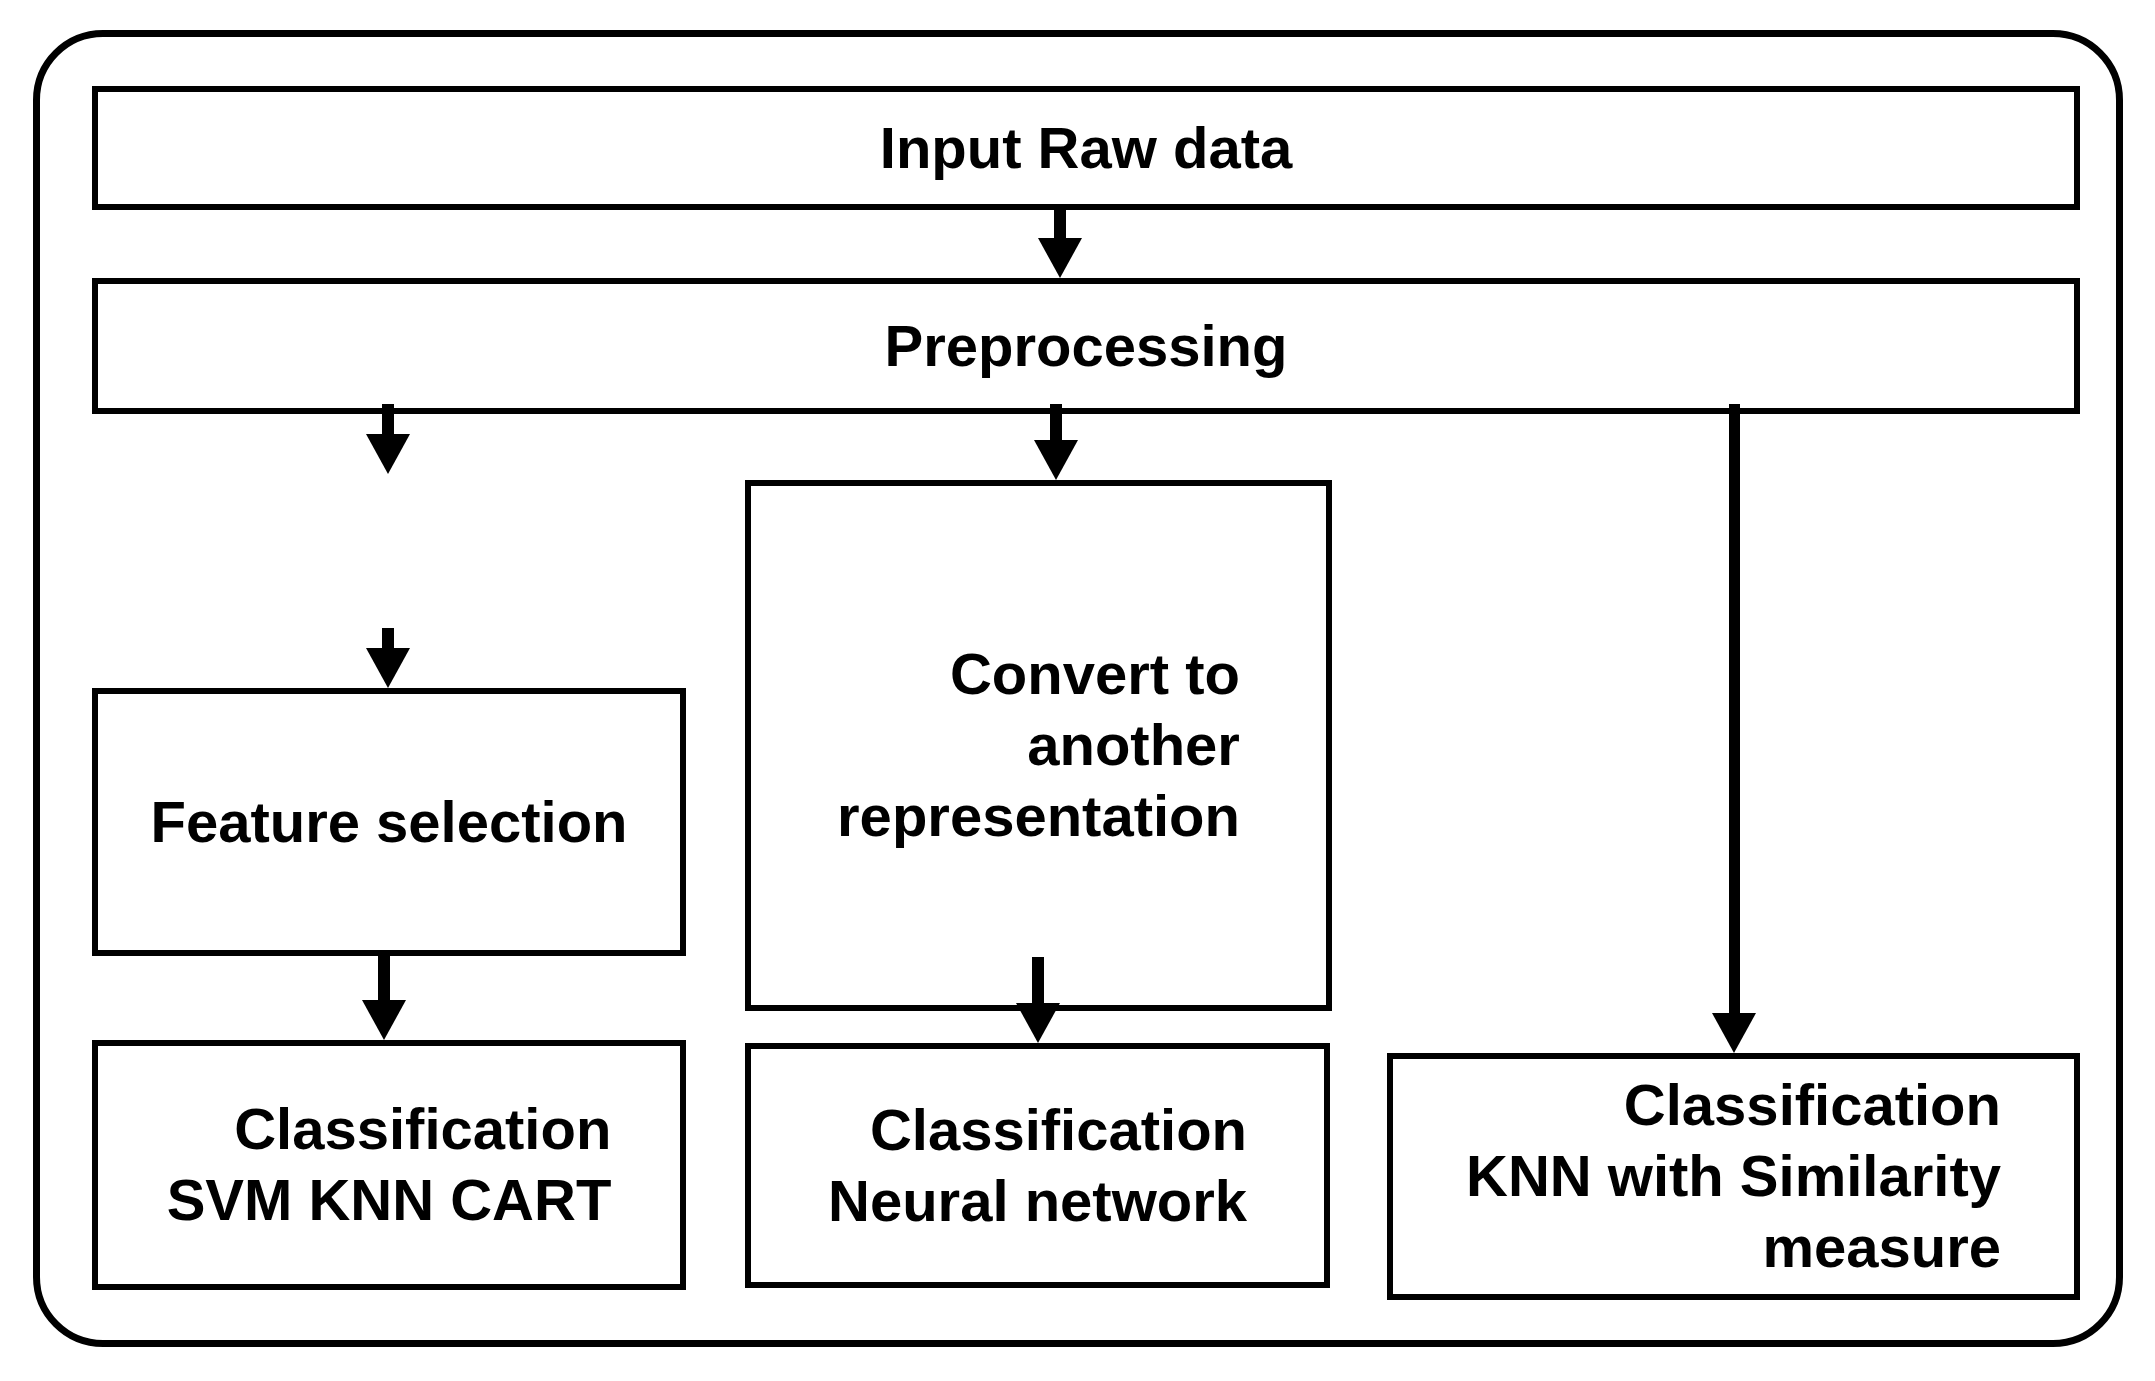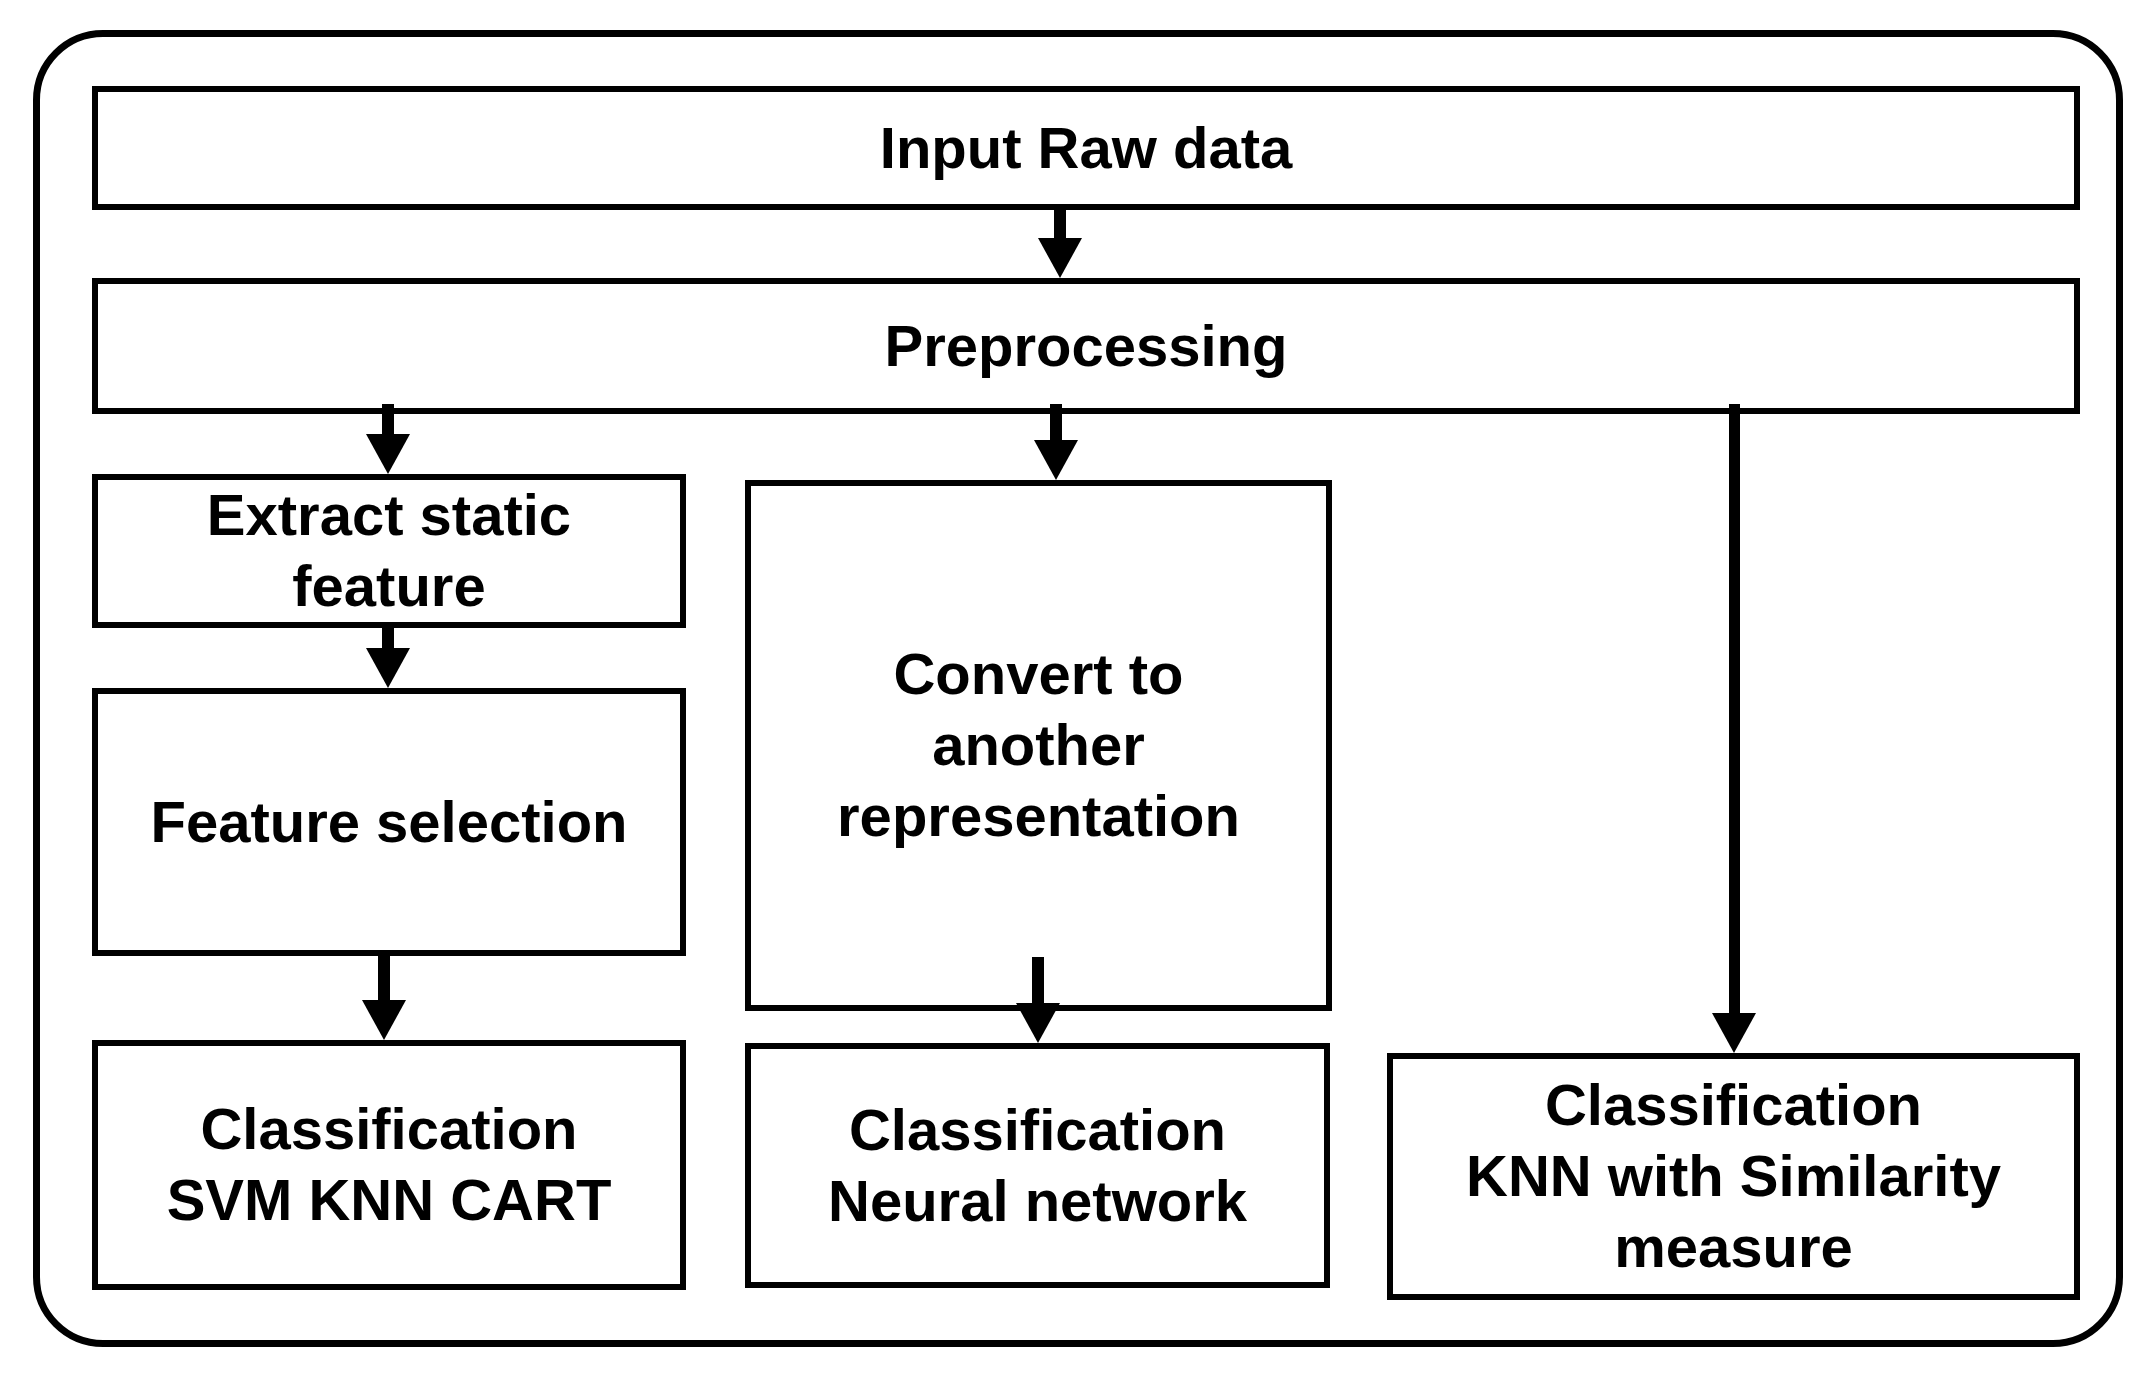--- a/index.html
+++ b/index.html
@@ -19,21 +19,21 @@
     background:transparent;
   }
   .node{
     position:absolute;
     border:6px solid #000000;
     background:#ffffff;
     box-sizing:border-box;
     display:flex;
     align-items:center;
     justify-content:center;
-    text-align:center;
+    text-align:right;
   }
   .label{
     white-space:pre-line;
     font-weight:bold;
     font-size:58px;
     line-height:1.22;
     color:#000000;
   }
   .arrow{
     position:absolute;
@@ -84,24 +84,20 @@
   <div class="arrow" style="left:1034px;top:404px;height:76px;">
     <div class="stem"></div>
     <div class="head"></div>
   </div>
 
   <div class="arrow" style="left:1712px;top:404px;height:649px;">
     <div class="stem" style="width:11px;"></div>
     <div class="head"></div>
   </div>
 
-  <div class="node" style="left:92px;top:474px;width:594px;height:154px;">
-    <span class="label">Extract static
-feature</span>
-  </div>
 
   <div class="arrow" style="left:366px;top:628px;height:60px;">
     <div class="stem"></div>
     <div class="head"></div>
   </div>
 
   <div class="node" style="left:92px;top:688px;width:594px;height:268px;">
     <span class="label">Feature selection</span>
   </div>
 

